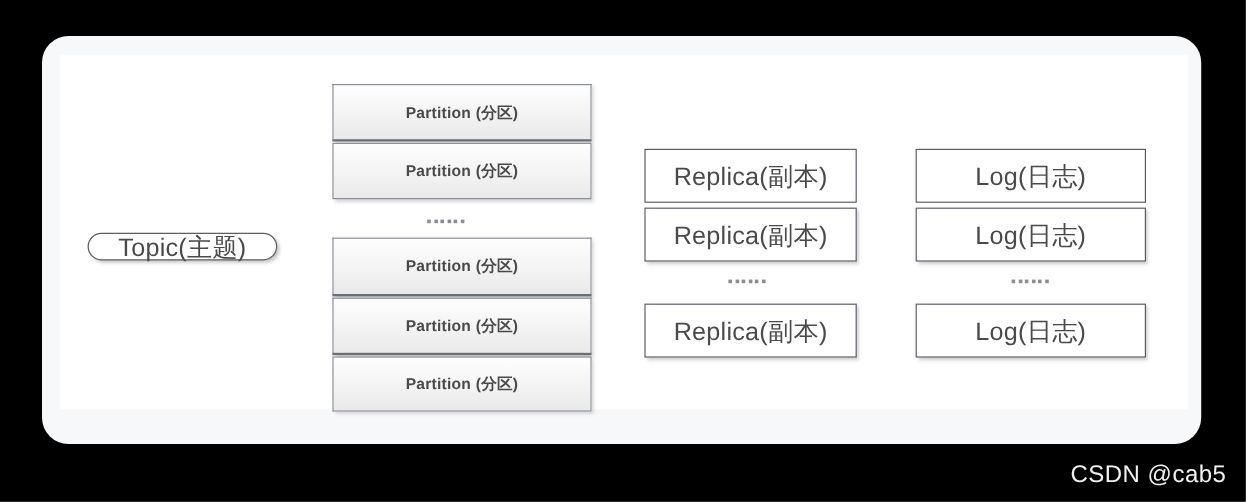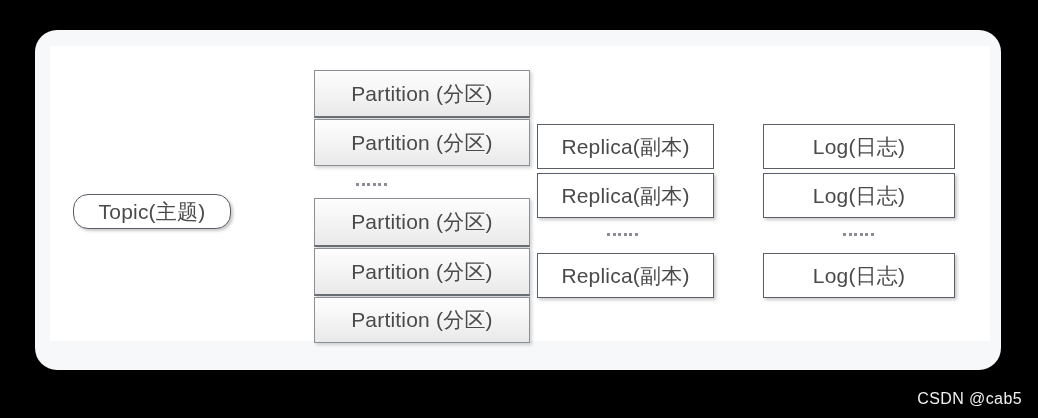--- a/index.html
+++ b/index.html
@@ -65,23 +65,22 @@
     border: 1.6px solid #5a5e66;
     box-shadow: 2px 2px 3px rgba(120,120,120,.40);
     font-size: 21px;
   }
 
   .node.grad {
     background: linear-gradient(to bottom, #fefefe 0%, #f3f3f3 55%, #e9e9e9 100%);
     border: 1.4px solid #8b8f96;
     border-bottom: 2.4px solid #6a6e75;
     box-shadow: 2px 2px 3px rgba(130,130,130,.35);
-    font-size: 21px;
-    font-weight: 400;
-    margin-left: 37px;
+    font-size: 13px;
+    font-weight: 700;
   }
 
   .node.grad.last {
     border-bottom: 1.4px solid #8b8f96;
   }
 
   
   .dots {
     position: absolute;
     display: flex;
@@ -94,21 +93,21 @@
     height: 3px;
     background: #8a8d93;
   }
 
   
   #watermark {
     position: absolute;
     right: 16px;
     bottom: 10px;
     color: #f0f0f0;
-    font-size: 16px;
+    font-size: 20px;
     letter-spacing: .4px;
   }
 </style>
 </head>
 <body>
 
 <svg id="connectors" viewBox="0 0 1038 418" xmlns="http://www.w3.org/2000/svg">
   <defs>
     <marker id="ah" markerWidth="11" markerHeight="11" refX="9.2" refY="4" orient="auto" markerUnits="userSpaceOnUse">
       <path d="M1,0.6 L9.6,4 L1,7.4" fill="none" stroke="#55585e" stroke-width="1.5" stroke-linecap="round" stroke-linejoin="round"></path>
@@ -124,21 +123,21 @@
   <path d="M493,250 L536,291" fill="none" stroke="#55585e" stroke-width="1.6" marker-end="url(#ah)"></path>
 
   <path d="M714,146 L761,146" fill="none" stroke="#55585e" stroke-width="1.5" marker-end="url(#ah)"></path>
   <path d="M714,196 L761,196" fill="none" stroke="#55585e" stroke-width="1.5" marker-end="url(#ah)"></path>
   <path d="M714,275 L761,275" fill="none" stroke="#55585e" stroke-width="1.5" marker-end="url(#ah)"></path>
 </svg>
 
 <div id="card"></div>
 <div id="canvas"></div>
 
-<div class="node plain" style="left:73px; top:194px; width:158px; height:35px;border-radius:15px;">
+<div class="node plain" style="left:73px; top:194px; width:158px; height:23px;border-radius:15px;">
   <span>Topic(主题)</span>
 </div>
 
 <div class="node grad" style="left:277px; top:70px; width:216px; height:48px;">
   <span>Partition (分区)</span>
 </div>
 <div class="node grad last" style="left:277px; top:119px; width:216px; height:47px;">
   <span>Partition (分区)</span>
 </div>
 

